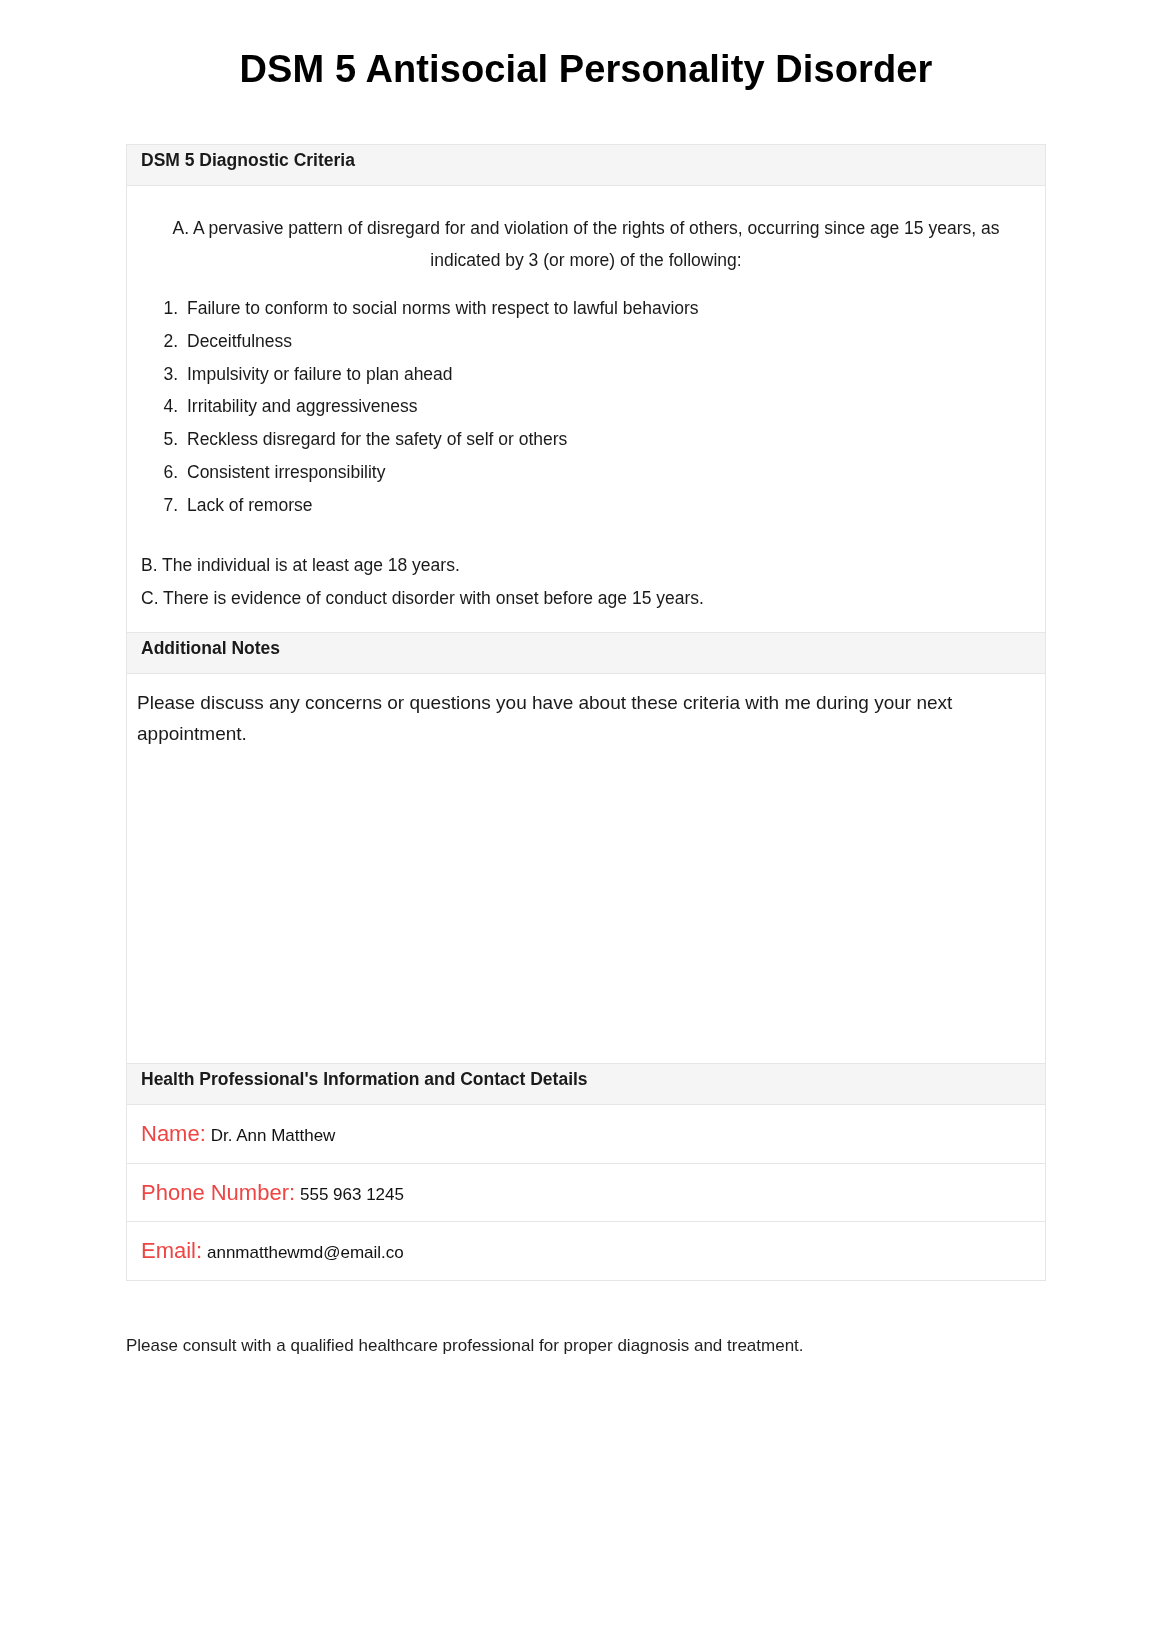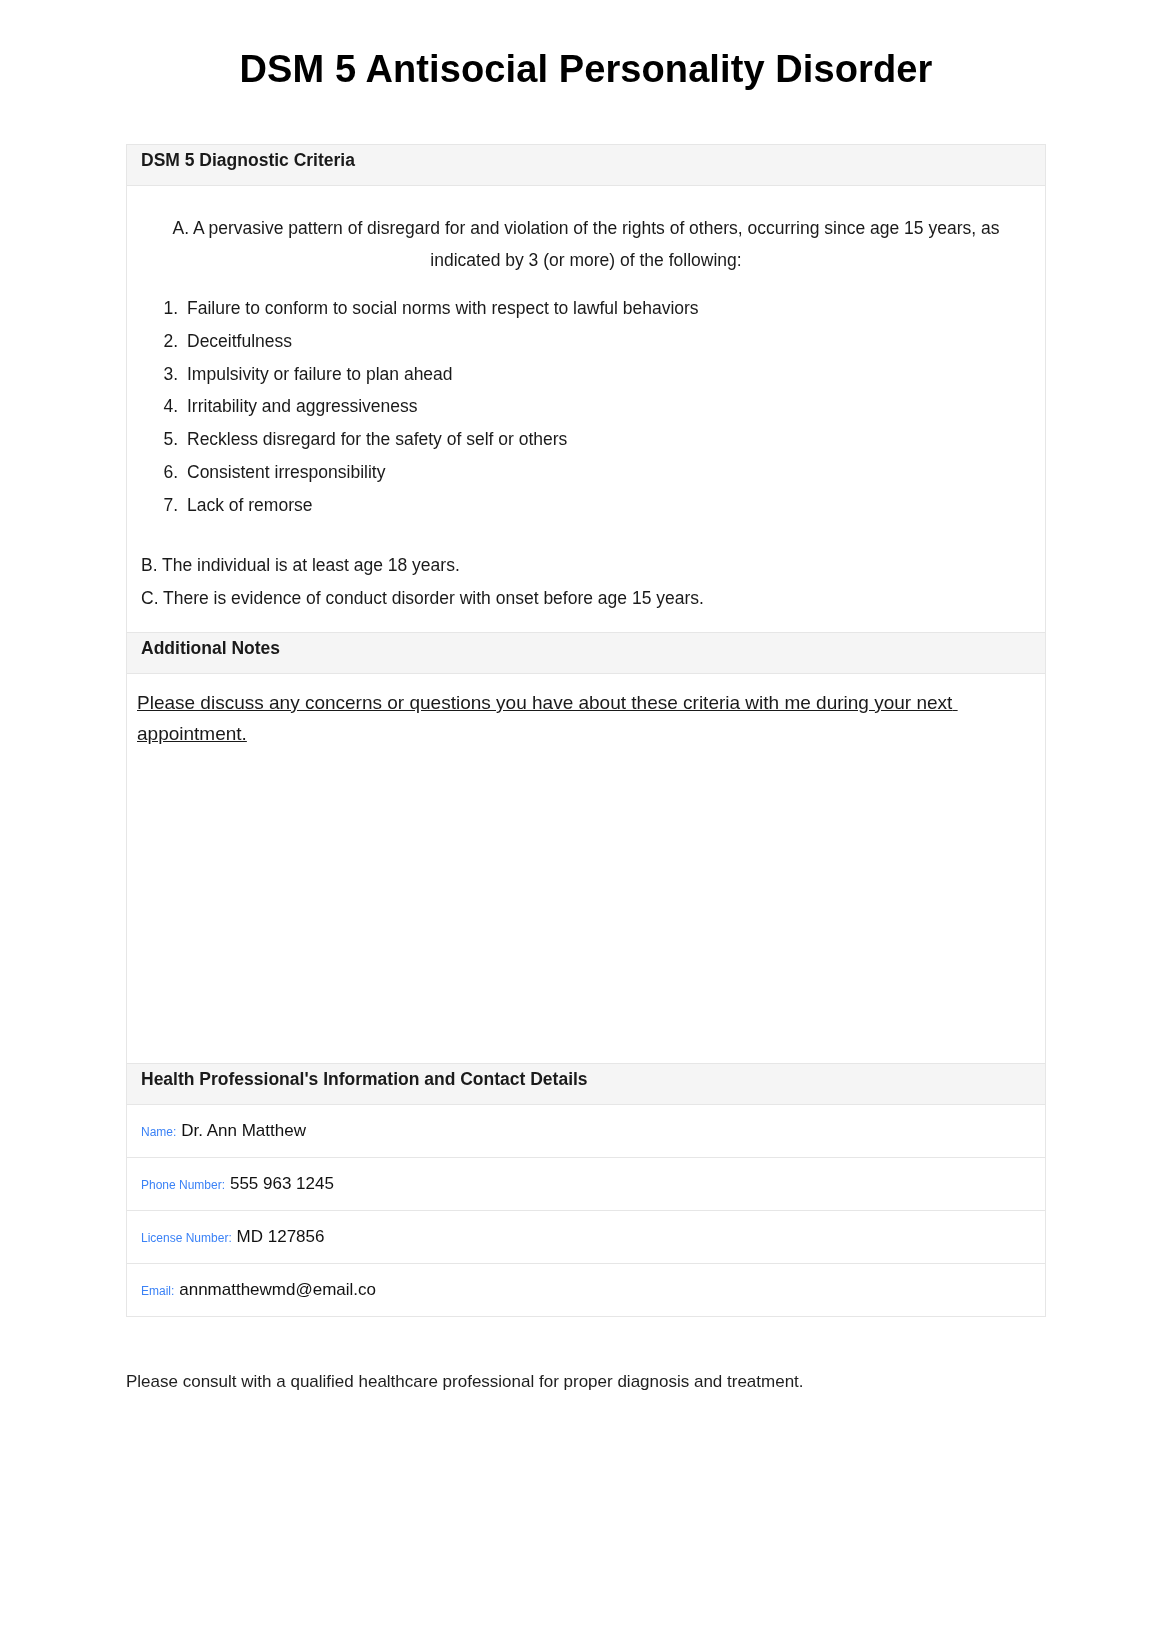--- a/index.html
+++ b/index.html
@@ -99,36 +99,35 @@
     padding: 14px 10px 10px 10px;
     min-height: 390px;
     box-sizing: border-box;
   }
   .notes-text {
     margin: 0;
     font-size: 19px;
     line-height: 1.62;
     color: #1a1a1a;
     white-space: pre-wrap;
-    text-decoration: underline;
   }
 
   
   .contact-row {
     background: #ffffff;
     border-bottom: 1px solid #e6e6e6;
     padding: 14px 14px 14px 14px;
     font-size: 17.5px;
     line-height: 1.35;
     color: #1a1a1a;
     display: block;
   }
   .contact-label {
-    font-size: 12px;
-    color: #3b82f6;
+    font-size: 22px;
+    color: #ef4444;
     font-weight: normal;
     text-align: center;
   }
   .contact-value {
     font-size: 17px;
     color: #111111;
   }
 
   
   .footer {
@@ -185,24 +184,20 @@
     <div class="contact-row">
       <span class="contact-label">Name:</span>
       <span class="contact-value">Dr. Ann Matthew</span>
     </div>
 
     <div class="contact-row">
       <span class="contact-label">Phone Number:</span>
       <span class="contact-value">555 963 1245</span>
     </div>
 
-    <div class="contact-row">
-      <span class="contact-label">License Number:</span>
-      <span class="contact-value">MD 127856</span>
-    </div>
 
     <div class="contact-row">
       <span class="contact-label">Email:</span>
       <span class="contact-value">annmatthewmd@email.co</span>
     </div>
 
 
   </div>
 
   <div class="footer">

